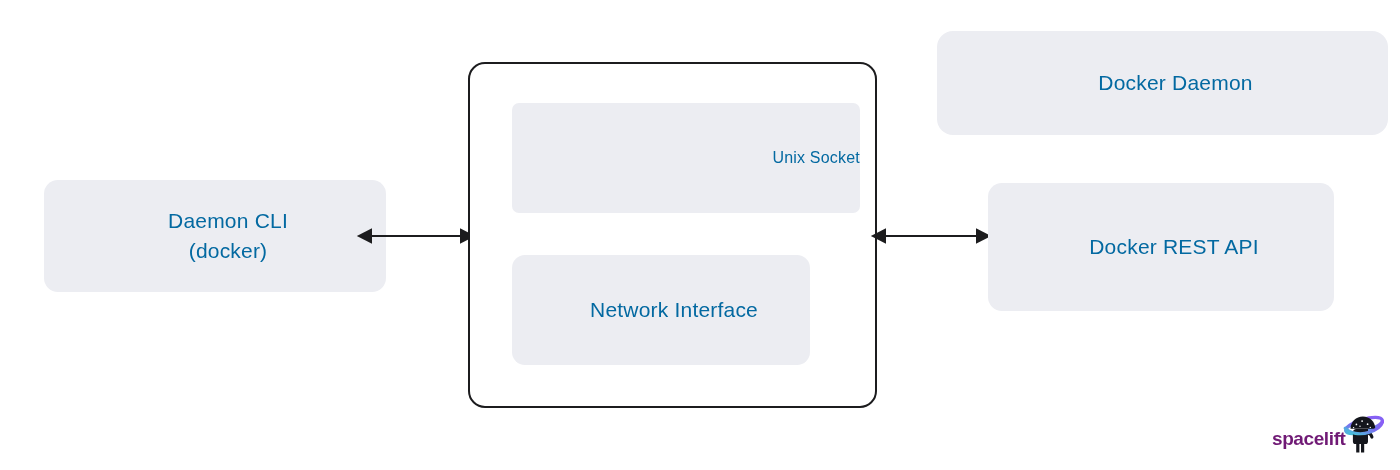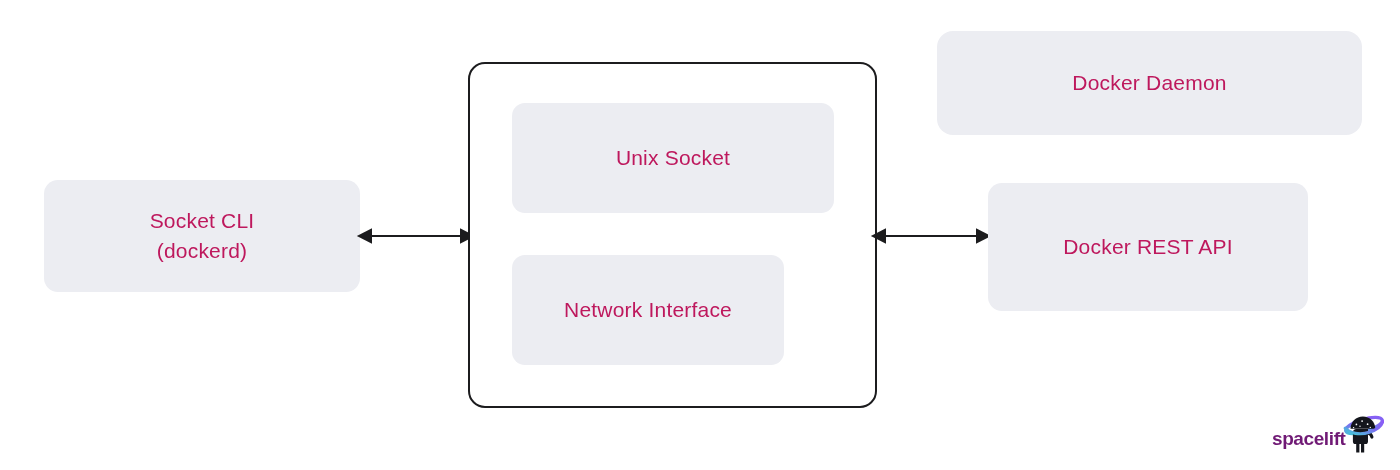--- a/index.html
+++ b/index.html
@@ -21,24 +21,25 @@
   
   .node {
     position: absolute;
     background: #ecedf2;
     border-radius: 14px;
     display: flex;
     flex-direction: column;
     align-items: center;
     justify-content: center;
     text-align: center;
-    color: #be185d;
+    color: #0369a1;
     font-weight: 400;
     letter-spacing: 0.2px;
     line-height: 1.42;
+    padding-left: 26px;
   }
   .node .line {
     display: block;
     white-space: nowrap;
   }
 
   
   #node-docker-cli {
     left: 44px;  top: 180px;
     width: 316px; height: 112px;
@@ -65,22 +66,23 @@
     width: 409px; height: 346px;
     box-sizing: border-box;
     background: #ffffff;
     border: 2px solid #1c1c1e;
     border-radius: 17px;
   }
 
   #node-unix-socket {
     left: 512px; top: 103px;
     width: 322px; height: 110px;
-    font-size: 21px;
-    border-radius: 13px;
+    font-size: 16px;
+    border-radius: 7px;
+    align-items: flex-end;
   }
 
   #node-network-interface {
     left: 512px; top: 255px;
     width: 272px; height: 110px;
     font-size: 21px;
     border-radius: 13px;
     justify-content: center;
   }
 
@@ -123,22 +125,22 @@
     width: 44px;
     height: 42px;
   }
 </style>
 </head>
 <body>
 
 <div id="canvas">
 
   <div class="node" id="node-docker-cli">
-    <span class="line">Socket CLI</span>
-    <span class="line">(dockerd)</span>
+    <span class="line">Daemon CLI</span>
+    <span class="line">(docker)</span>
   </div>
 
   <svg class="connector" id="connector-left" viewBox="0 0 120 30" xmlns="http://www.w3.org/2000/svg">
     <defs>
       <marker id="arrow-start-l" markerWidth="9" markerHeight="9" refX="8" refY="4.5" orient="auto" markerUnits="strokeWidth">
         <path d="M8,0.6 L0.4,4.5 L8,8.4 Z" fill="#1c1c1e"></path>
       </marker>
       <marker id="arrow-end-l" markerWidth="9" markerHeight="9" refX="1" refY="4.5" orient="auto" markerUnits="strokeWidth">
         <path d="M1,0.6 L8.6,4.5 L1,8.4 Z" fill="#1c1c1e"></path>
       </marker>

